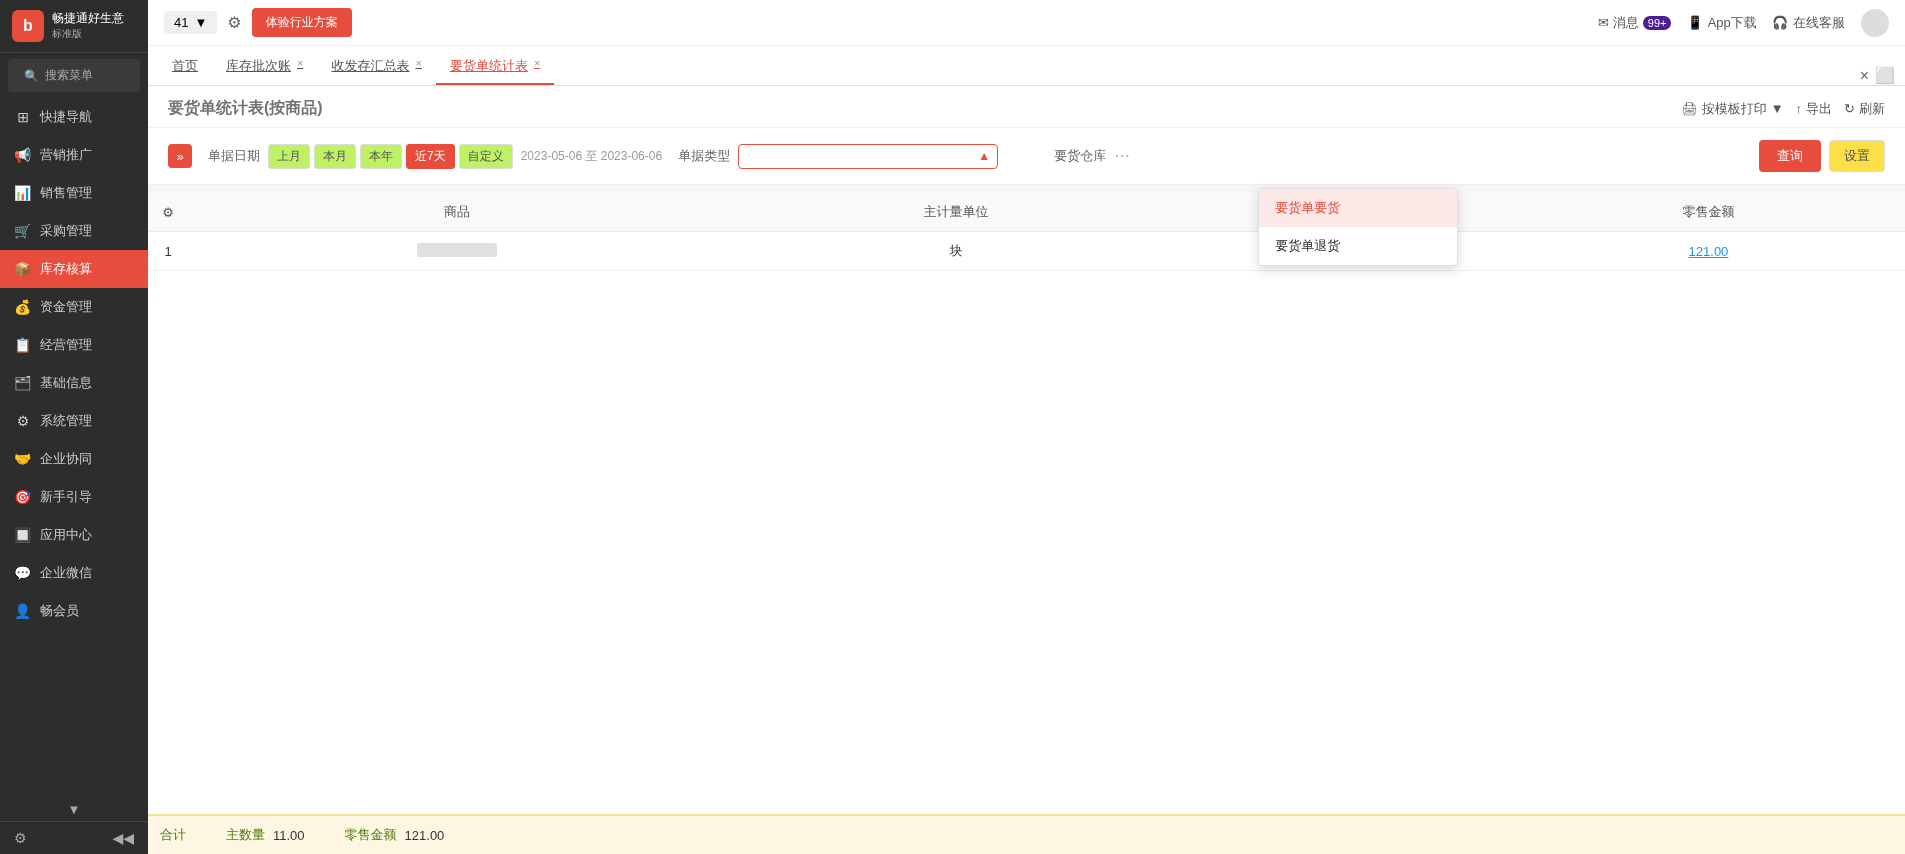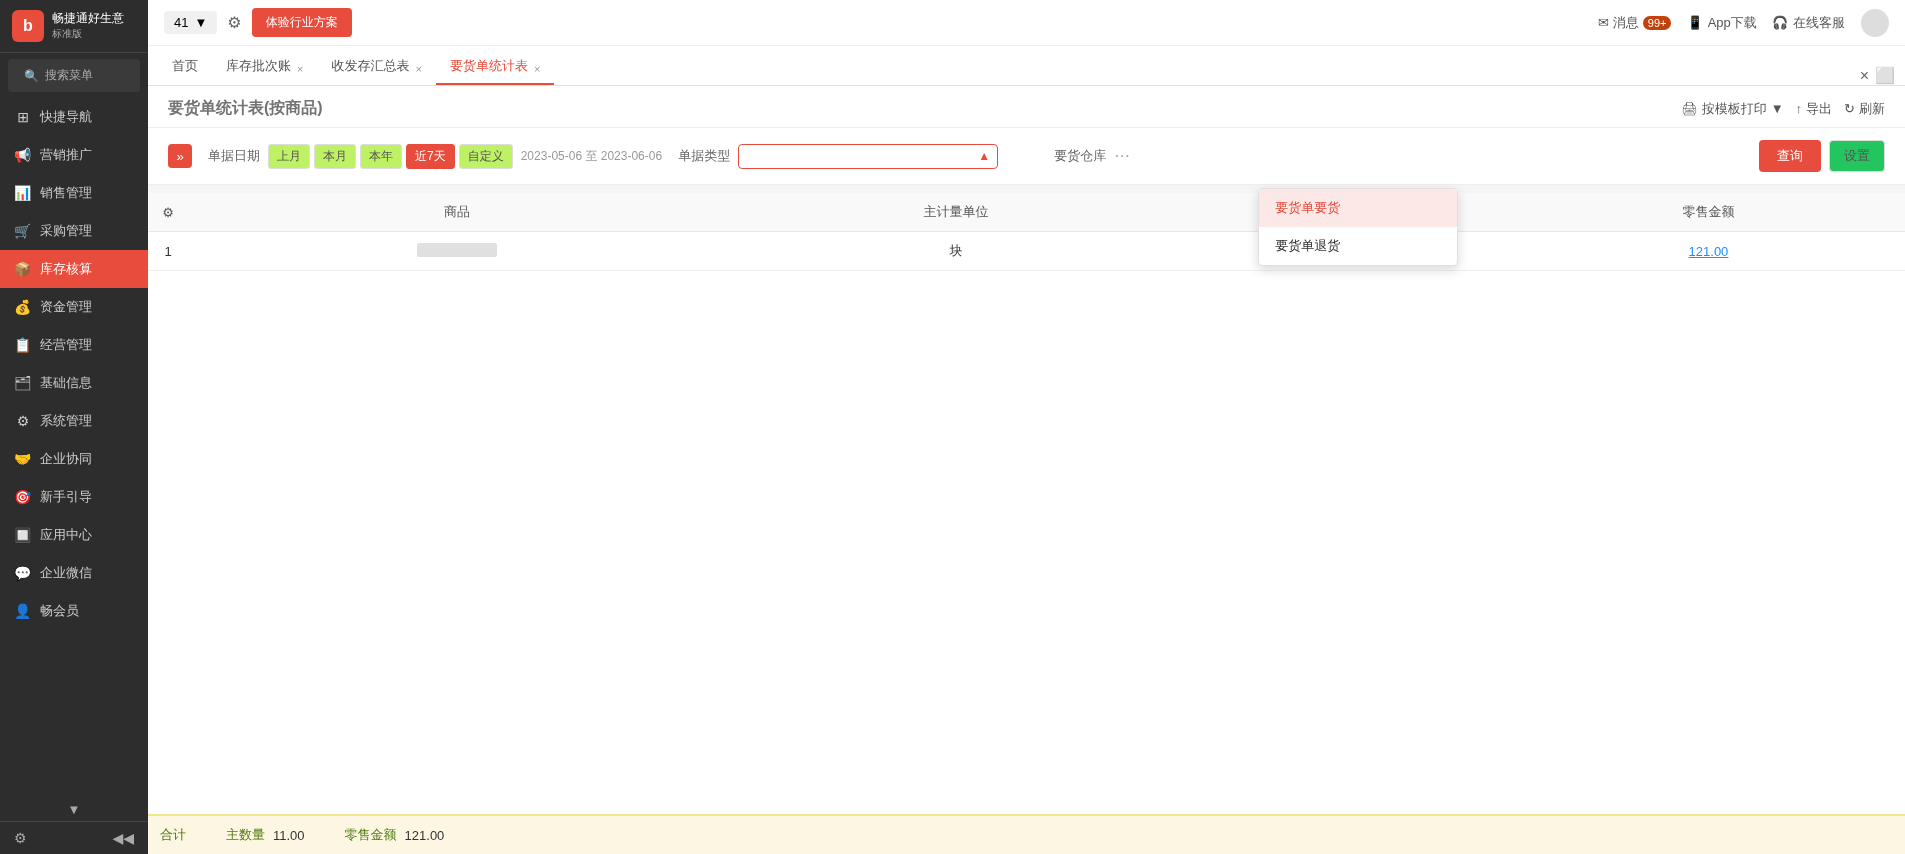--- a/index.html
+++ b/index.html
@@ -107,43 +107,44 @@
       background: #e84c3d;
       color: white;
       border: none;
       border-radius: 4px;
       padding: 6px 14px;
       cursor: pointer;
       font-size: 12px;
     }
     .topbar-right { display: flex; align-items: center; gap: 16px; }
     .topbar-right-item { display: flex; align-items: center; gap: 4px; color: #555; cursor: pointer; font-size: 13px; }
-    .badge { background: #c2410c; color: white; border-radius: 10px; padding: 1px 5px; font-size: 11px; }
+    .badge { background: #4c1d95; color: white; border-radius: 10px; padding: 1px 5px; font-size: 11px; }
     .avatar { width: 28px; height: 28px; border-radius: 50%; background: #ddd; }
 
     
     .tabbar {
       height: 40px;
       background: #fff;
       border-bottom: 1px solid #e0e0e0;
       display: flex;
       align-items: flex-end;
       padding: 0 10px;
       flex-shrink: 0;
     }
     .tab {
       padding: 8px 14px;
       cursor: pointer;
       font-size: 13px;
       color: #555;
       border-bottom: 2px solid transparent;
       display: flex;
-      align-items: flex-end;
+      align-items: flex-start;
       gap: 6px;
       white-space: nowrap;
+      text-decoration: underline;
     }
     .tab.active { color: #e84c3d; border-bottom: 2px solid #e84c3d; background: #fff; }
     .tab .close-btn { font-size: 11px; color: #999; cursor: pointer; }
     .tabbar-actions { margin-left: auto; display: flex; align-items: center; gap: 6px; }
     .tabbar-actions span { cursor: pointer; color: #666; font-size: 16px; }
 
     
     .page-content { flex: 1; overflow-y: auto; background: #f5f5f5; display: flex; flex-direction: column; }
 
     
@@ -215,21 +216,21 @@
       color: #e84c3d;
       cursor: pointer;
       font-size: 12px;
     }
 
     .warehouse-group { display: flex; align-items: center; gap: 8px; }
     .warehouse-dots { color: #999; cursor: pointer; font-size: 16px; }
 
     .filter-right-actions { margin-left: auto; display: flex; gap: 8px; }
     .query-btn { background: #e84c3d; color: white; border: none; border-radius: 4px; padding: 6px 18px; cursor: pointer; font-size: 13px; }
-    .settings-action-btn { border: 1px solid #ddd; background: #22c55e; border-radius: 4px; padding: 6px 14px; cursor: pointer; font-size: 13px; color: #555; }
+    .settings-action-btn { border: 1px solid #ddd; background: #fde047; border-radius: 4px; padding: 6px 14px; cursor: pointer; font-size: 13px; color: #555; }
 
     
     .dropdown-menu {
       position: absolute;
       top: 100%;
       left: 680px;
       z-index: 100;
       background: white;
       border: 1px solid #e0e0e0;
       border-radius: 4px;

